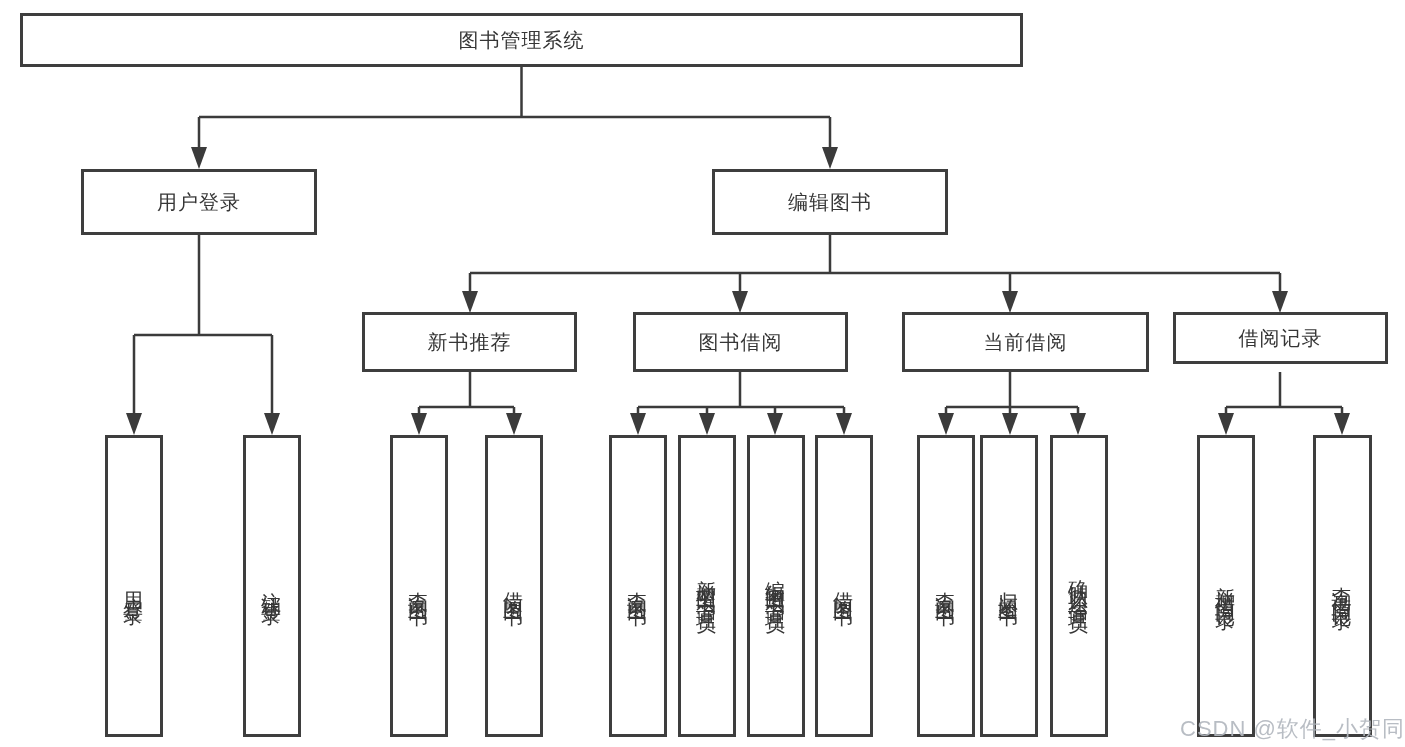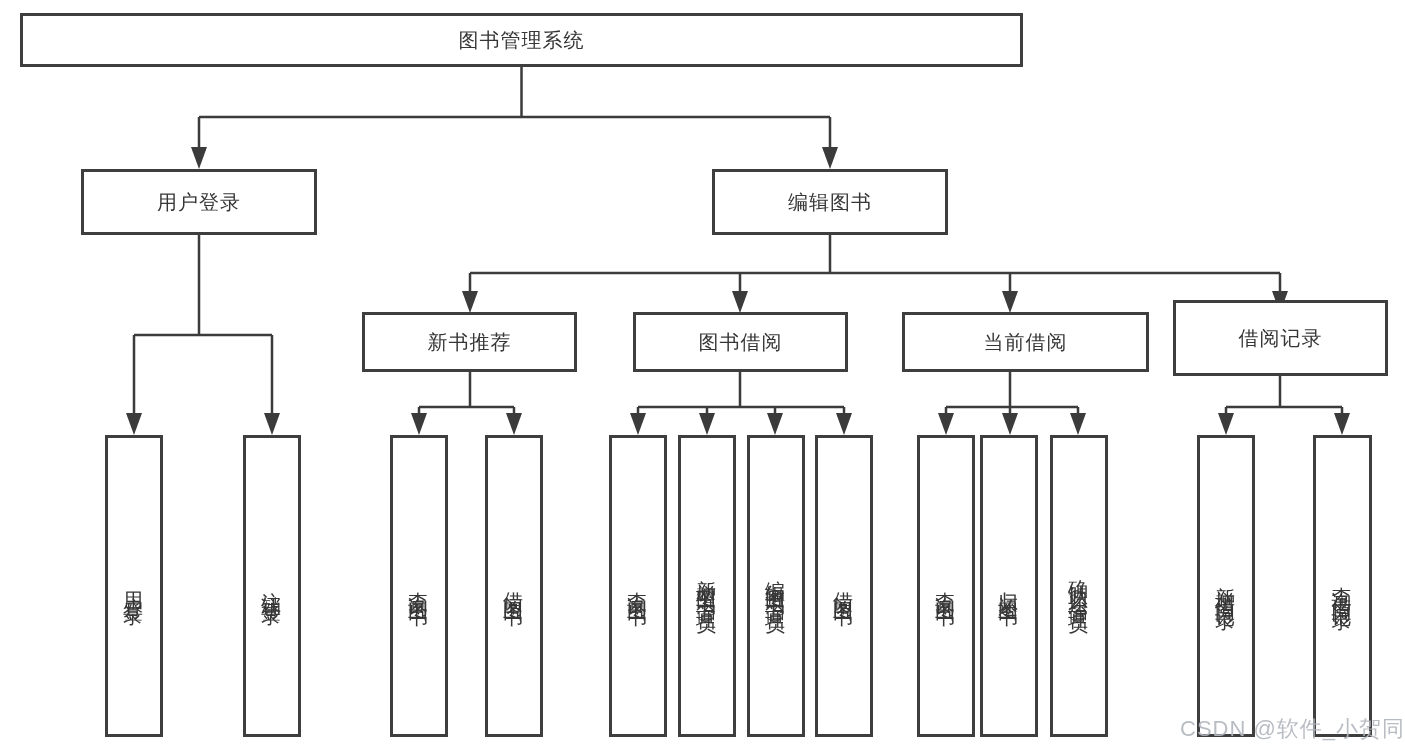--- a/index.html
+++ b/index.html
@@ -98,21 +98,21 @@
 
   <div class="box h" style="left:633px;top:312px;width:215px;height:60px">
     <span class="label">图书借阅</span>
   </div>
   <div class="box h" style="left:362px;top:312px;width:215px;height:60px">
     <span class="label">新书推荐</span>
   </div>
   <div class="box h" style="left:902px;top:312px;width:247px;height:60px">
     <span class="label">当前借阅</span>
   </div>
-  <div class="box h" style="left:1173px;top:300px;width:215px;height:76px">
+  <div class="box h" style="left:1173px;top:312px;width:215px;height:52px">
     <span class="label">借阅记录</span>
   </div>
 
   <div class="box v" style="left:105px;top:435px;width:58px;height:302px">
     <span class="label">用户登录</span>
   </div>
   <div class="box v" style="left:243px;top:435px;width:58px;height:302px">
     <span class="label">注销登录</span>
   </div>
 

